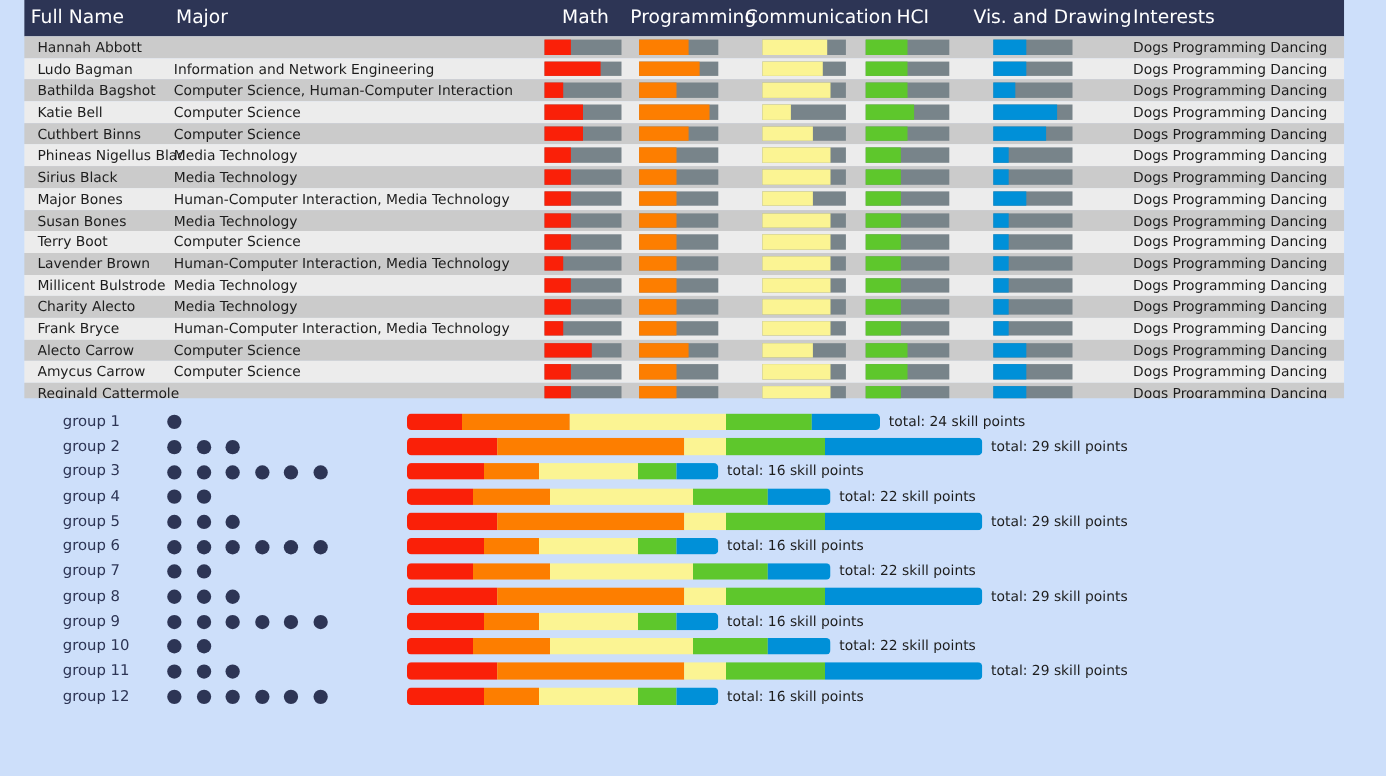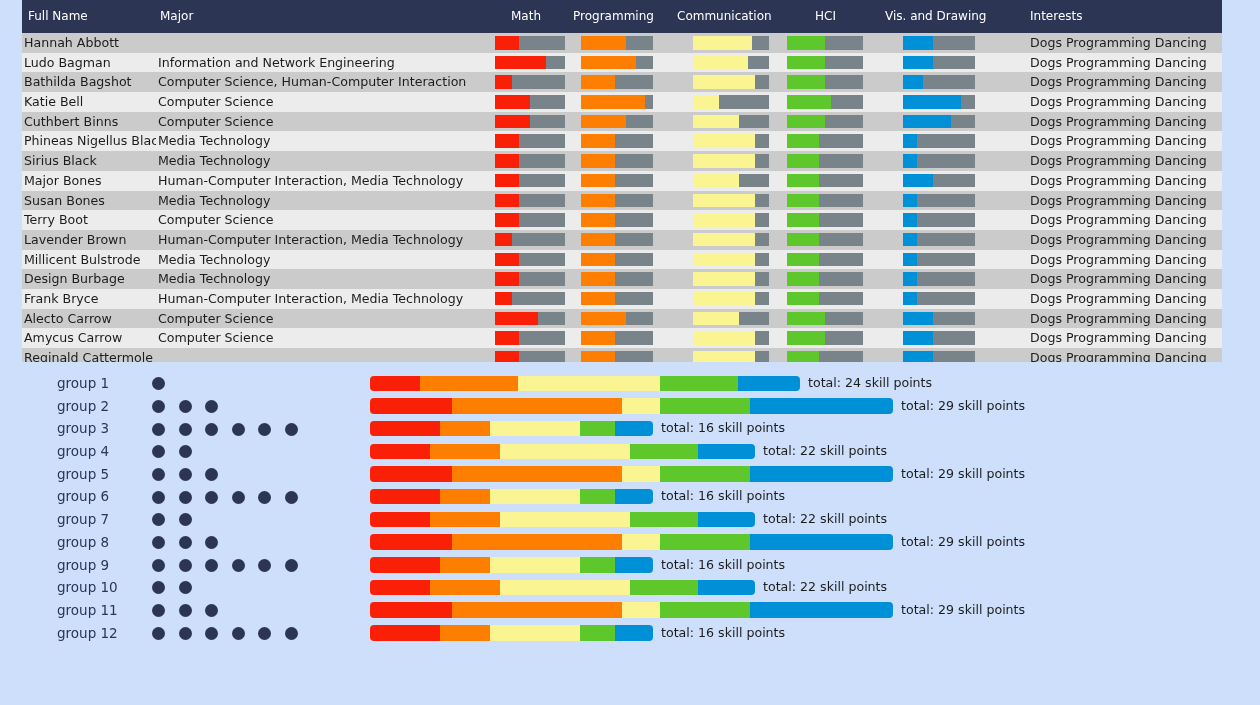--- a/index.html
+++ b/index.html
@@ -23,21 +23,21 @@
   .thead {
     position: relative;
     height: 33px;
     background: #2d3555;
     color: #ffffff;
   }
   .th {
     position: absolute;
     top: 0; height: 33px;
     line-height: 33px;
-    font-size: 12px;
+    font-size: 17px;
     color: #ffffff;
     white-space: nowrap;
   }
   .tbody { position: relative; }
   .trow {
     position: relative;
     height: 19.7px;
     width: 1200px;
   }
   .trow.odd  { background: #cbcbcb; }
@@ -45,21 +45,21 @@
 
   .cell-text {
     position: absolute;
     top: 0; height: 19.7px;
     line-height: 19.7px;
     font-size: 12.6px;
     color: #1d1d1d;
     white-space: nowrap;
     overflow: hidden;
   }
-  .c-name  { left: 2px;   width: 132px; }
+  .c-name  { left: 12px;   width: 132px; }
   .c-major { left: 136px; width: 352px; }
   .c-int   { left: 1008px; width: 192px; }
 
   
   .sbar {
     position: absolute;
     top: 3px; height: 13.5px;
     background: #78848a;          
   }
   .sbar > i {
@@ -364,21 +364,21 @@
           </div>
           <div class="sbar" style="left: 765px; width: 76px;">
             <i style="width: 42%; background: rgb(94, 199, 44);"></i>
           </div>
           <div class="sbar" style="left: 881px; width: 72px;">
             <i style="width: 19%; background: rgb(0, 144, 216);"></i>
           </div>
           <div class="cell-text c-int">Dogs Programming Dancing</div>
         </div>
         <div class="trow odd">
-          <div class="cell-text c-name">Design Burbage</div>
+          <div class="cell-text c-name">Charity Alecto</div>
           <div class="cell-text c-major">Media Technology</div>
           <div class="sbar" style="left: 473px; width: 70px;">
             <i style="width: 34%; background: rgb(250, 32, 8);"></i>
           </div>
           <div class="sbar" style="left: 559px; width: 72px;">
             <i style="width: 47%; background: rgb(253, 126, 0);"></i>
           </div>
           <div class="sbar" style="left: 671px; width: 76px;">
             <i style="width: 82%; background: rgb(251, 244, 147);"></i>
           </div>

